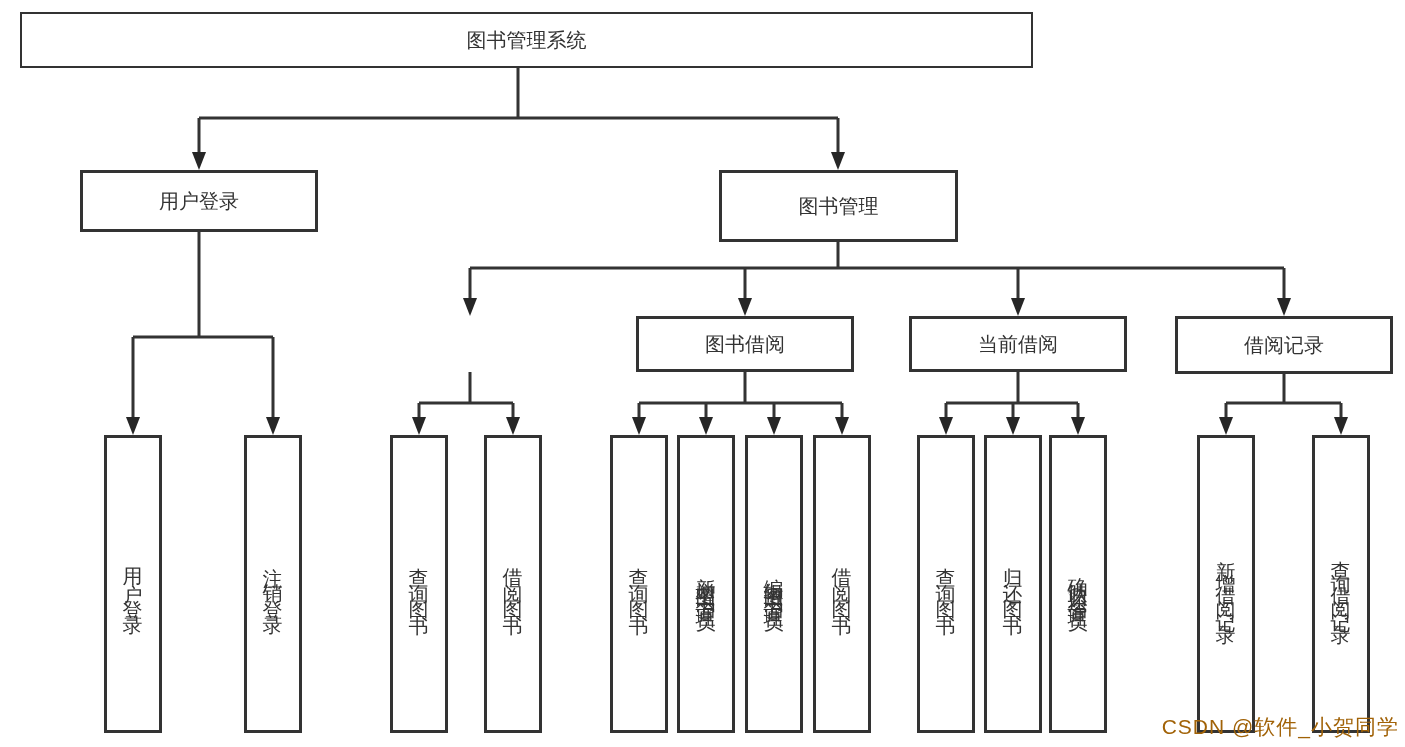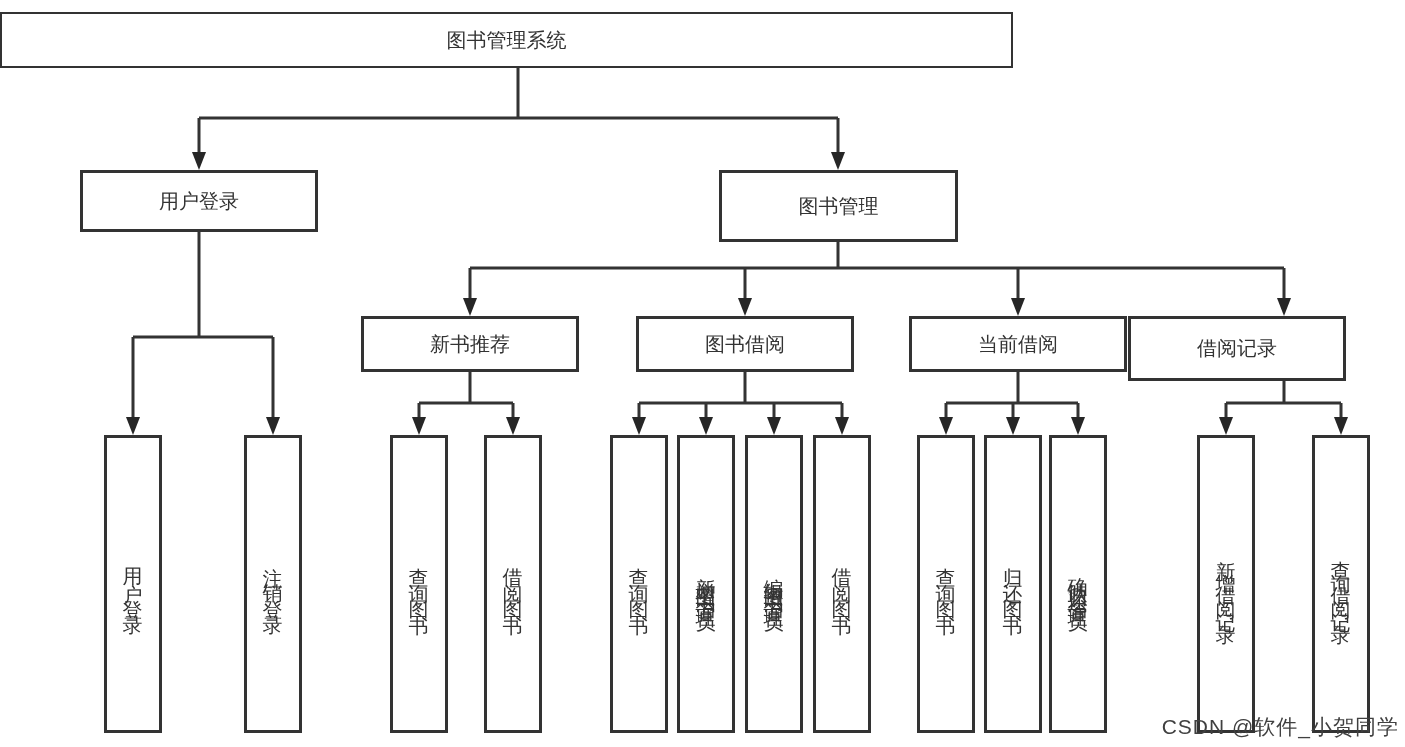--- a/index.html
+++ b/index.html
@@ -22,21 +22,21 @@
     writing-mode:vertical-rl;
     text-orientation:mixed;
     white-space:normal;
     line-height:1;
   }
   .ls-4{letter-spacing:16px;}
   .ls-6{letter-spacing:13px;}
   .ls-9{letter-spacing:5px;}
   .watermark{
     position:absolute;right:6px;bottom:6px;
-    color:#404040;font-size:21px;letter-spacing:1px;
+    color:#a16207;font-size:21px;letter-spacing:1px;
     font-family:"Liberation Sans","DejaVu Sans",sans-serif;
   }
 </style>
 </head>
 <body>
 
 <div class="stage">
 
   <svg class="wires" viewBox="0 0 1405 747" xmlns="http://www.w3.org/2000/svg">
     <path fill="none" stroke="#333333" stroke-width="3" d="
@@ -65,41 +65,38 @@
       <polygon points="767,417 781,417 774,435"></polygon>
       <polygon points="835,417 849,417 842,435"></polygon>
       <polygon points="939,417 953,417 946,435"></polygon>
       <polygon points="1006,417 1020,417 1013,435"></polygon>
       <polygon points="1071,417 1085,417 1078,435"></polygon>
       <polygon points="1219,417 1233,417 1226,435"></polygon>
       <polygon points="1334,417 1348,417 1341,435"></polygon>
     </g>
   </svg>
 
-  <div class="node node--root" style="left:0;top:12px;width:1013px;height:56px;">
+  <div class="node node--root" style="left:20px;top:12px;width:1013px;height:56px;">
     <span>图书管理系统</span>
   </div>
 
   <div class="node" style="left:80px;top:170px;width:238px;height:62px;">
     <span>用户登录</span>
   </div>
   <div class="node" style="left:719px;top:170px;width:239px;height:72px;">
     <span>图书管理</span>
   </div>
 
-  <div class="node" style="left:361px;top:316px;width:218px;height:56px;">
-    <span>新书推荐</span>
-  </div>
   <div class="node" style="left:636px;top:316px;width:218px;height:56px;">
     <span>图书借阅</span>
   </div>
   <div class="node" style="left:909px;top:316px;width:218px;height:56px;align-items:center;">
     <span>当前借阅</span>
   </div>
-  <div class="node" style="left:1128px;top:316px;width:218px;height:65px;">
+  <div class="node" style="left:1175px;top:316px;width:218px;height:58px;">
     <span>借阅记录</span>
   </div>
 
   <div class="node leaf ls-4" style="left:104px;top:435px;width:58px;height:298px;">
     <span>用户登录</span>
   </div>
   <div class="node leaf ls-4" style="left:244px;top:435px;width:58px;height:298px;">
     <span>注销登录</span>
   </div>
 

